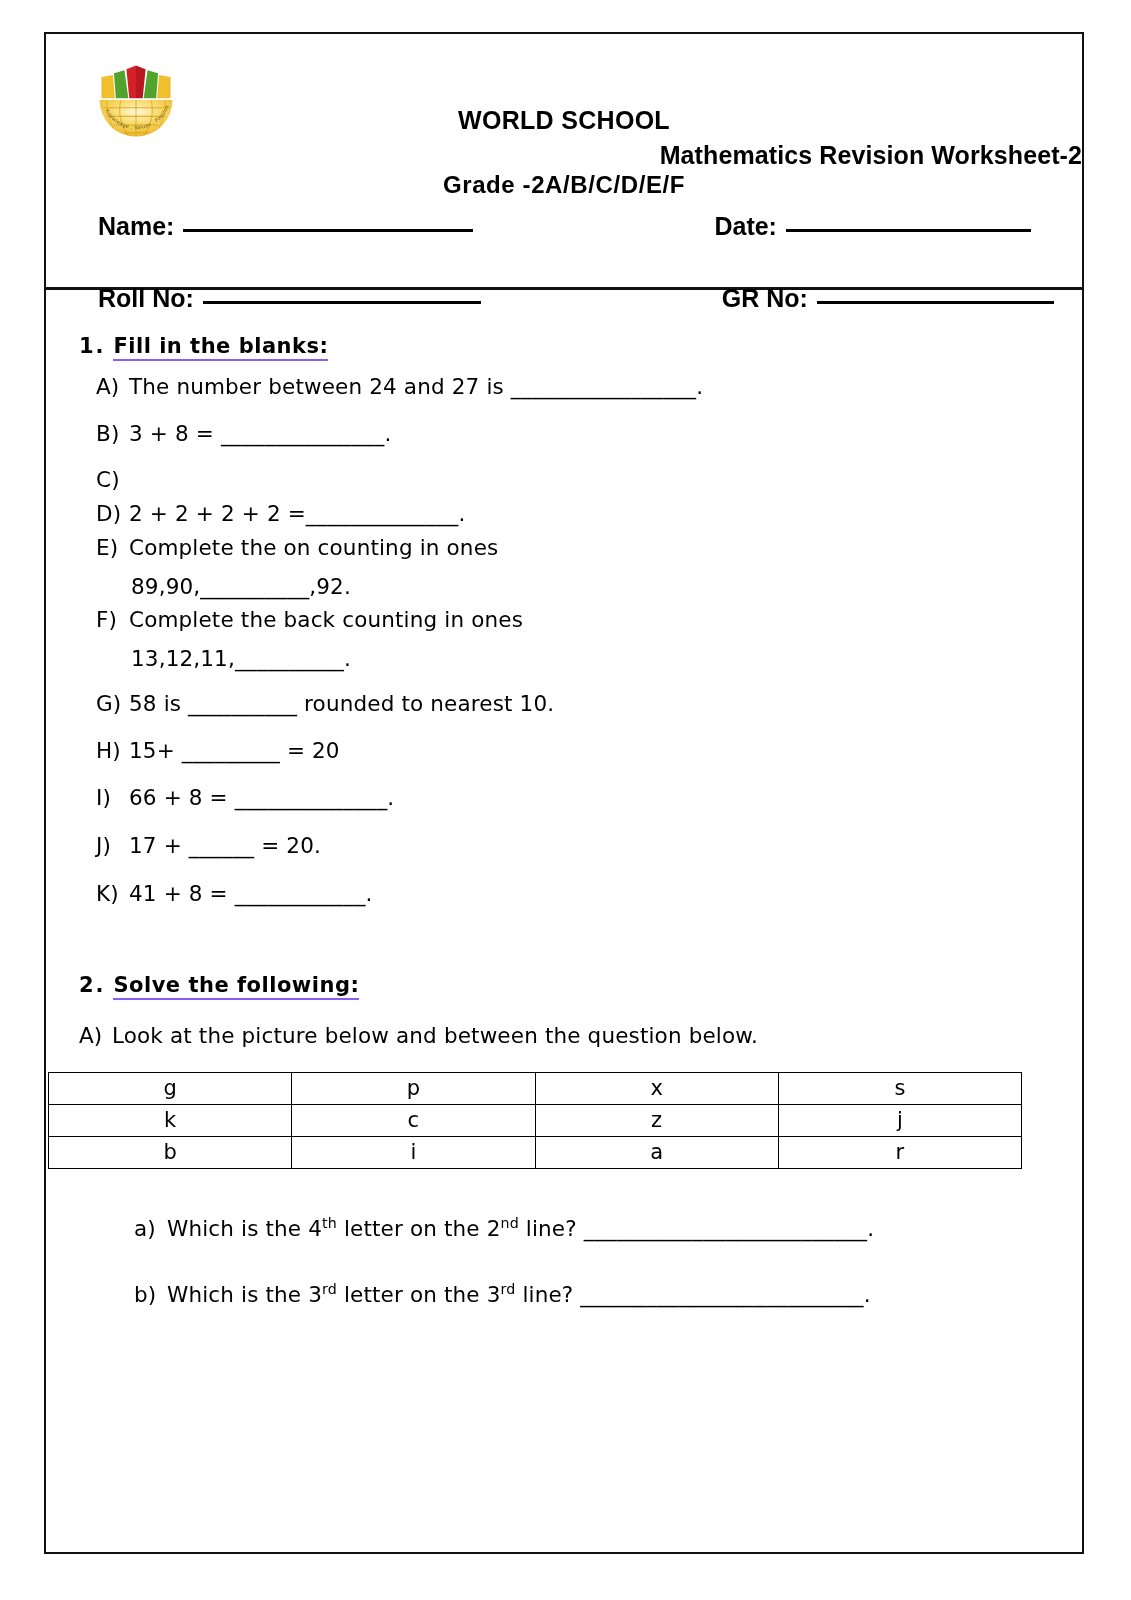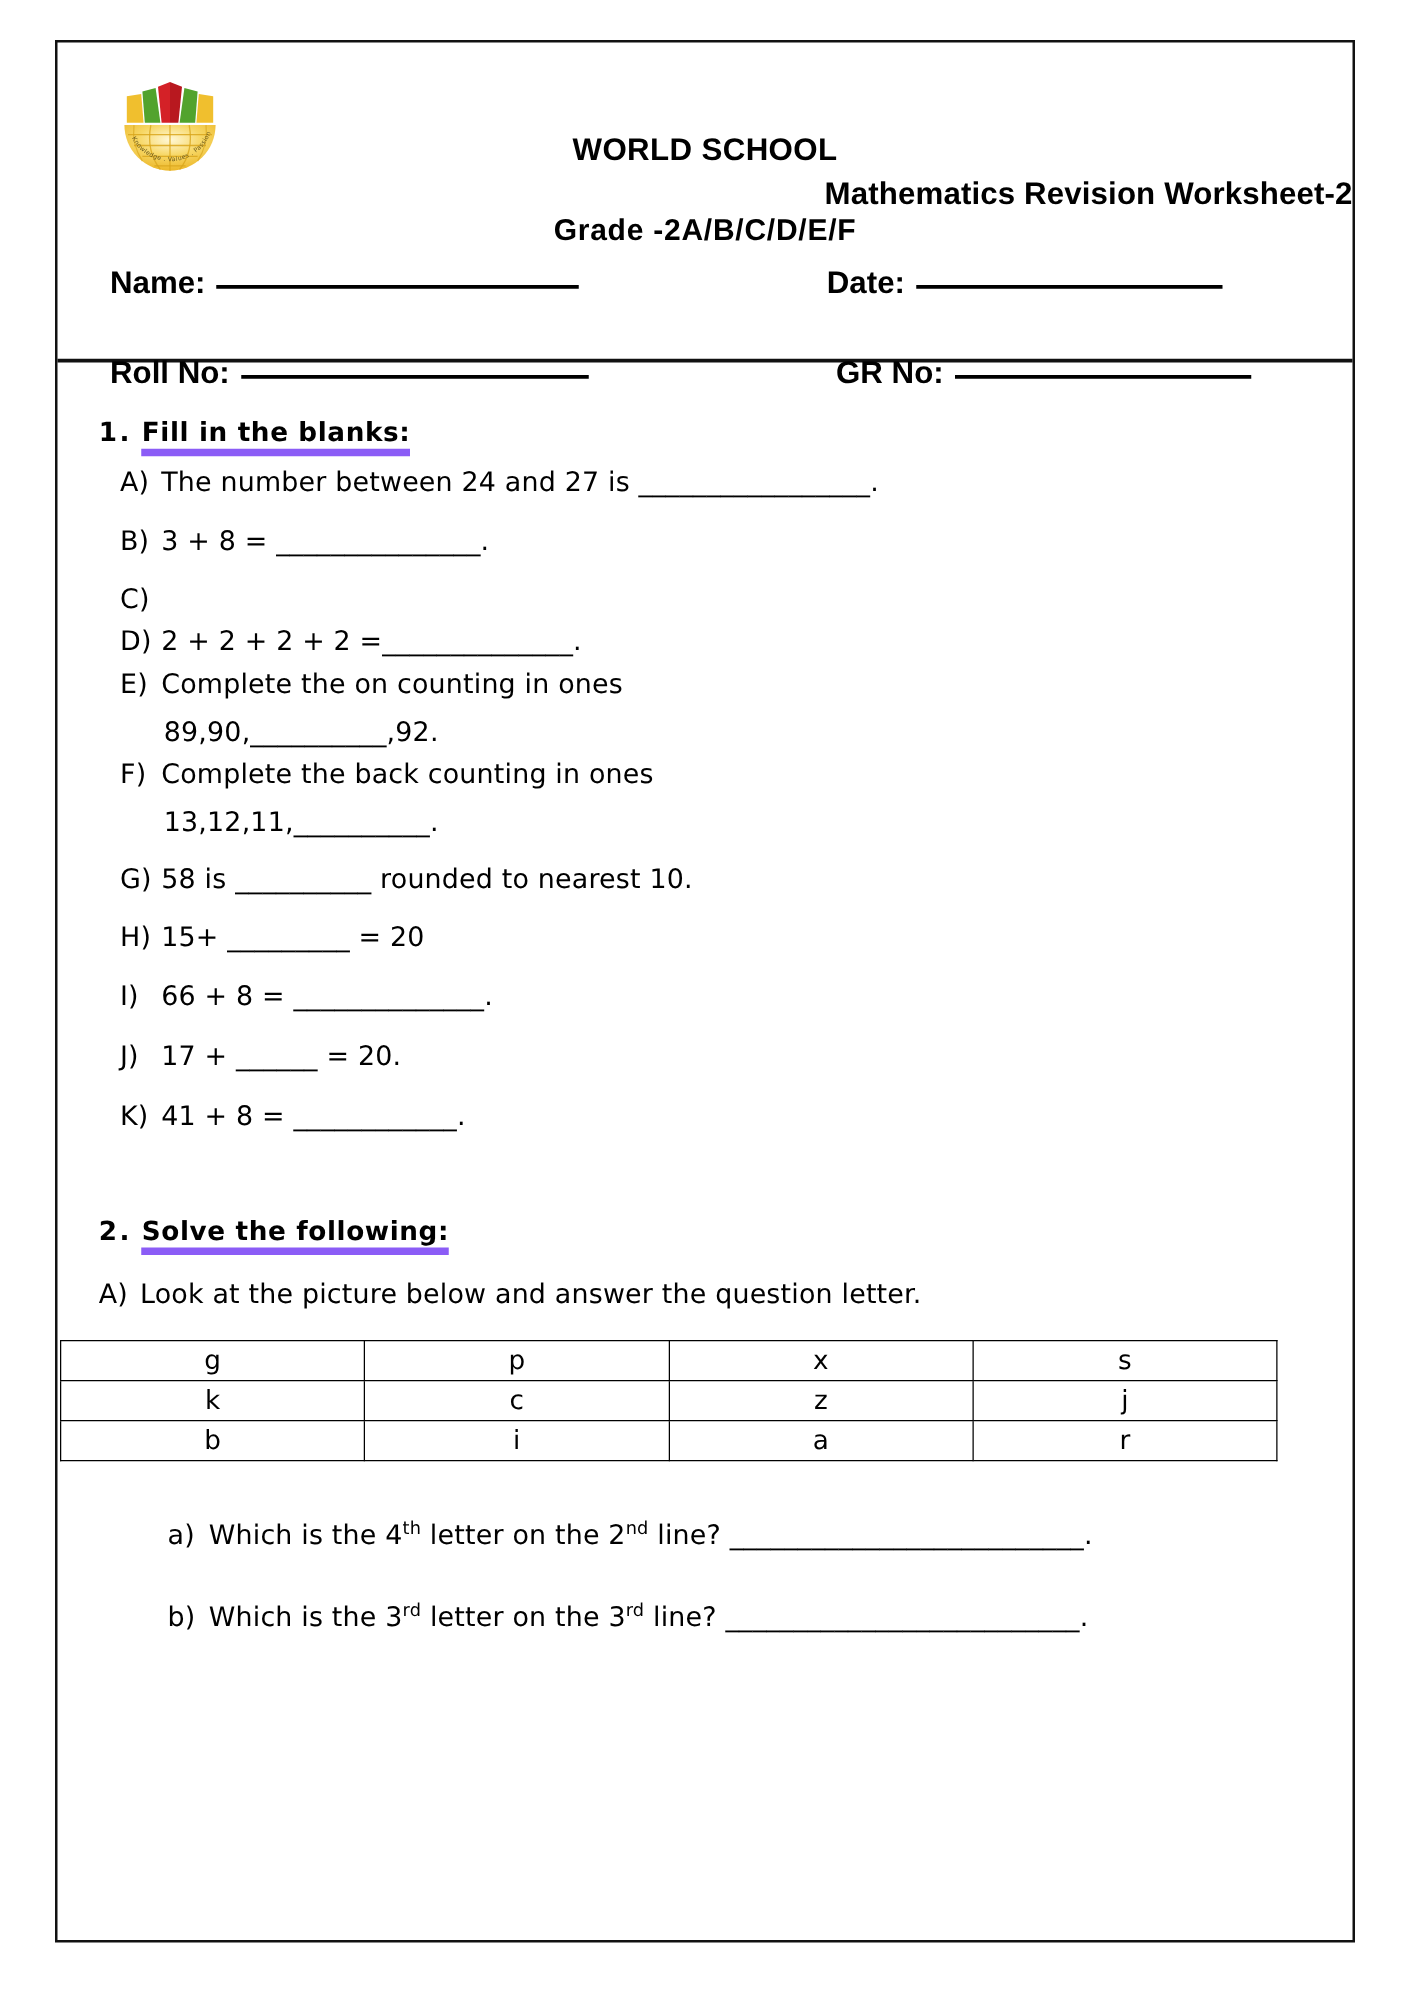--- a/index.html
+++ b/index.html
@@ -72,23 +72,24 @@
     font-family: "Liberation Sans", sans-serif;
     font-weight: bold;
     font-size: 24px;
     letter-spacing: 0.6px;
     line-height: 1.2;
     margin-top: 1px;
   }
 
   .field-row {
     position: absolute;
-    left: 2px;
+    left: 12px;
     right: 0;
     display: flex;
+    gap: 43px;
   }
   .field-row.row-1 { top: 178px; }
   .field-row.row-2 { top: 250px; }
 
   .field {
     font-family: "Liberation Sans", sans-serif;
     font-weight: bold;
     font-size: 25px;
     white-space: nowrap;
     display: flex;
@@ -117,21 +118,21 @@
   }
 
   .section-head {
     font-size: 21px;
     font-weight: 600;
     margin-left: 33px;
     letter-spacing: 0.5px;
   }
   .section-head .num { letter-spacing: 2px; }
   .section-head .txt {
-    border-bottom: 6px solid #8b5cf6;
+    border-bottom: 2px solid #8b5cf6;
     padding-bottom: 1px;
   }
 
   .qlist { margin: 0; padding: 0; }
 
   .q {
     display: flex;
     align-items: baseline;
     font-size: 21.5px;
     margin-left: 50px;
@@ -326,21 +327,21 @@
       </div>
     </div>
 
     <div class="section-head" style="margin-top:67px;">
       <span class="num">2.</span>
       <span class="txt">Solve the following:</span>
     </div>
 
     <div class="q" style="margin-top:26px;margin-left:33px;">
       <span class="lbl">A)</span>
-      <span class="txt">Look at the picture below and answer the question letter.</span>
+      <span class="txt">Look at the picture below and between the question below.</span>
     </div>
 
     <div style="margin-top:24px;">
       <table class="letter-table">
         <tbody>
           <tr>
             <td>g</td>
             <td>p</td>
             <td>x</td>
             <td>s</td>

